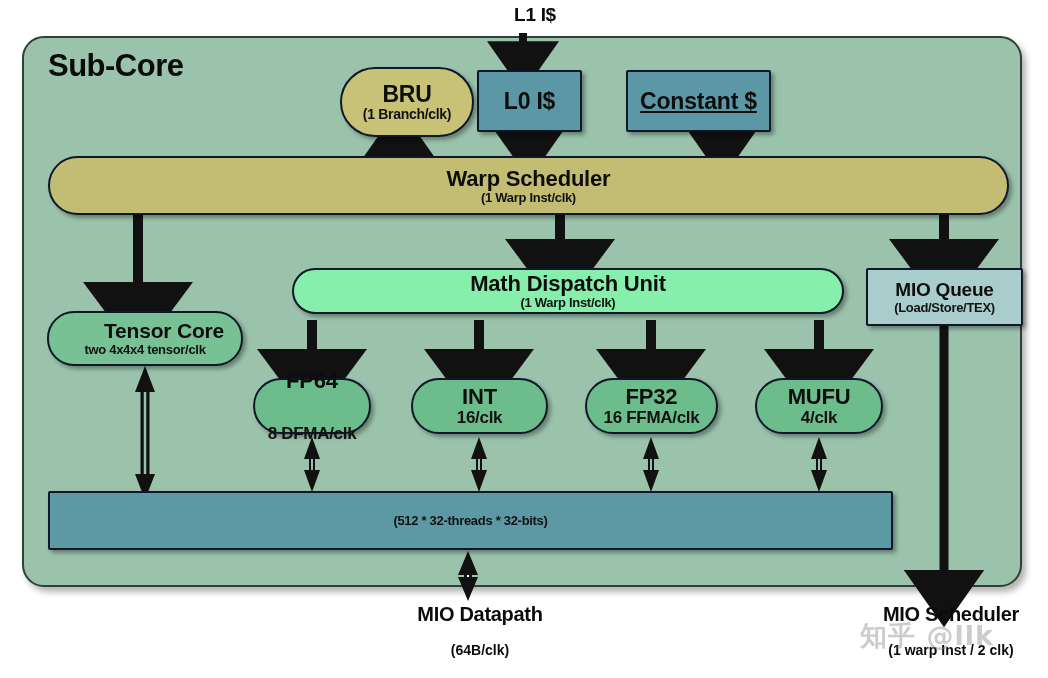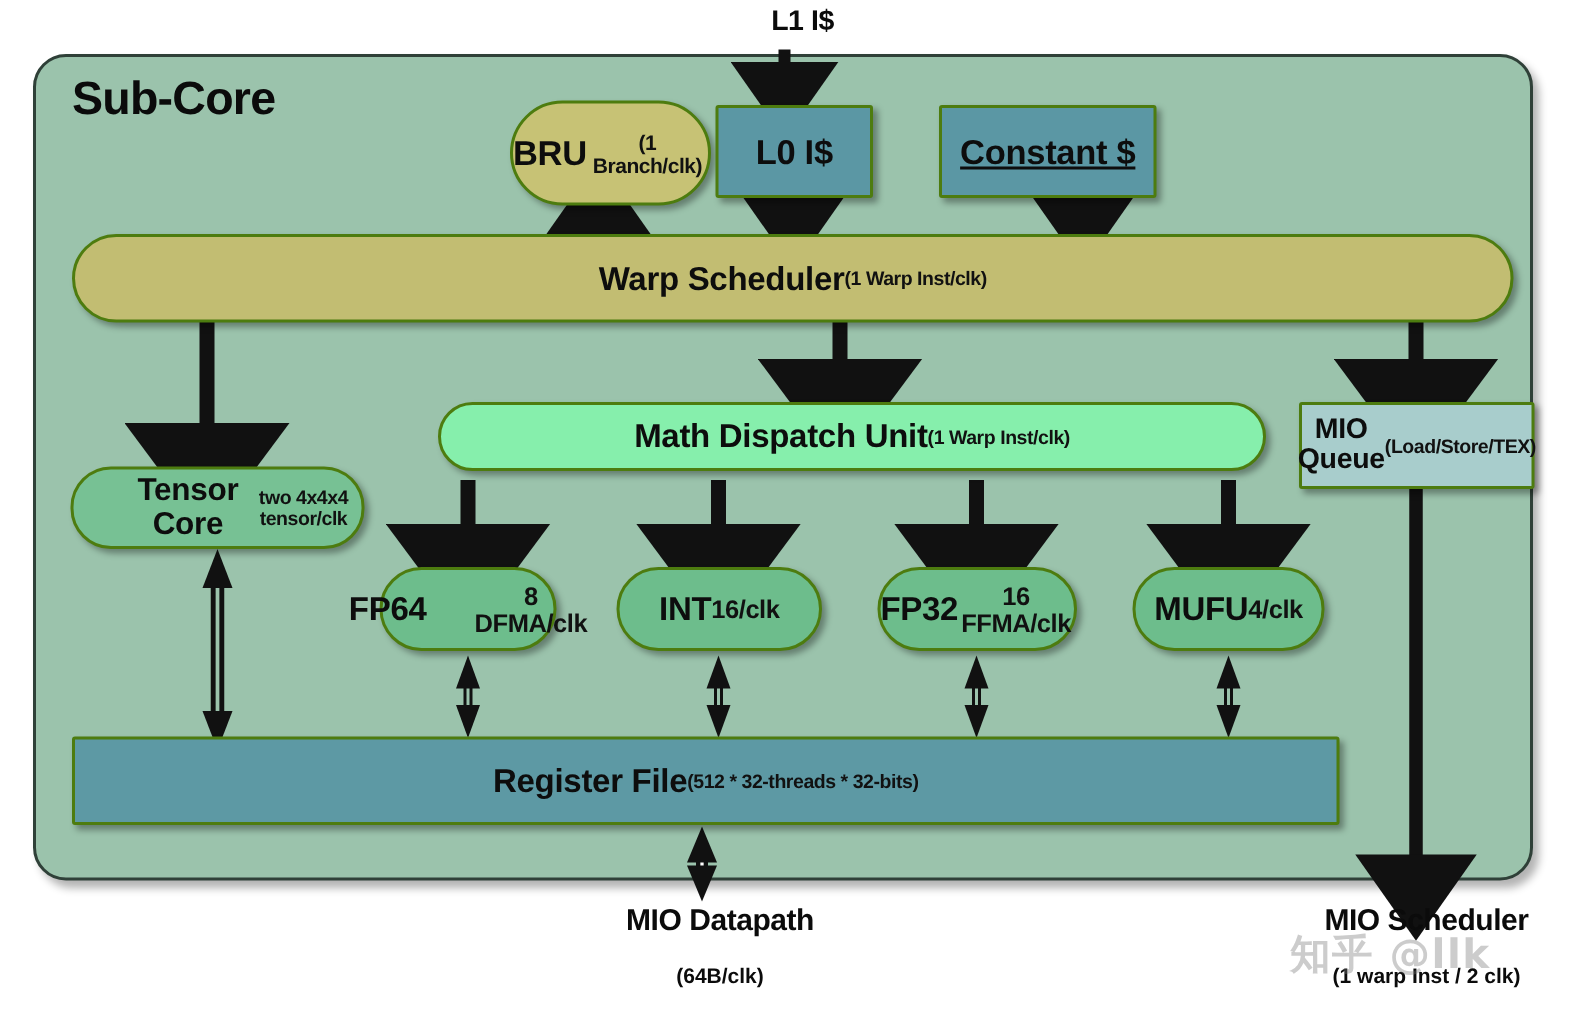--- a/index.html
+++ b/index.html
@@ -8,24 +8,24 @@
     background: #ffffff;
     font-family: "Liberation Sans", sans-serif;
     overflow: hidden;
   }
   #stage { position: relative; width: 1048px; height: 678px; }
 
   
   .node {
     position: absolute;
     display: flex;
-    flex-direction: row;
+    flex-direction: column;
     align-items: center;
     justify-content: center;
-    border: 2px solid #4d7c0f;
+    border: 2px solid #0f172a;
     box-shadow: 3px 3px 4px rgba(0,0,0,0.35);
     text-align: center;
     z-index: 5;
   }
   .node .t1 {
     font-weight: bold;
     color: #0d0d0d;
     line-height: 1.05;
     letter-spacing: -0.2px;
   }
@@ -311,21 +311,20 @@
     <span class="t1">FP32</span>
     <span class="t2">16 FFMA/clk</span>
   </div>
 
   <div class="node fu" id="mufu">
     <span class="t1">MUFU</span>
     <span class="t2">4/clk</span>
   </div>
 
   <div class="node" id="regfile">
-    <span class="t1">Register File</span>
     <span class="t2">(512 * 32-threads * 32-bits)</span>
   </div>
 
   <div class="ext-label" id="lab-l1is">
     <span class="e1">L1 I$</span>
   </div>
 
   <div class="ext-label" id="lab-miodp">
     <span class="e1">MIO Datapath</span>
     <span class="e2">(64B/clk)</span>

